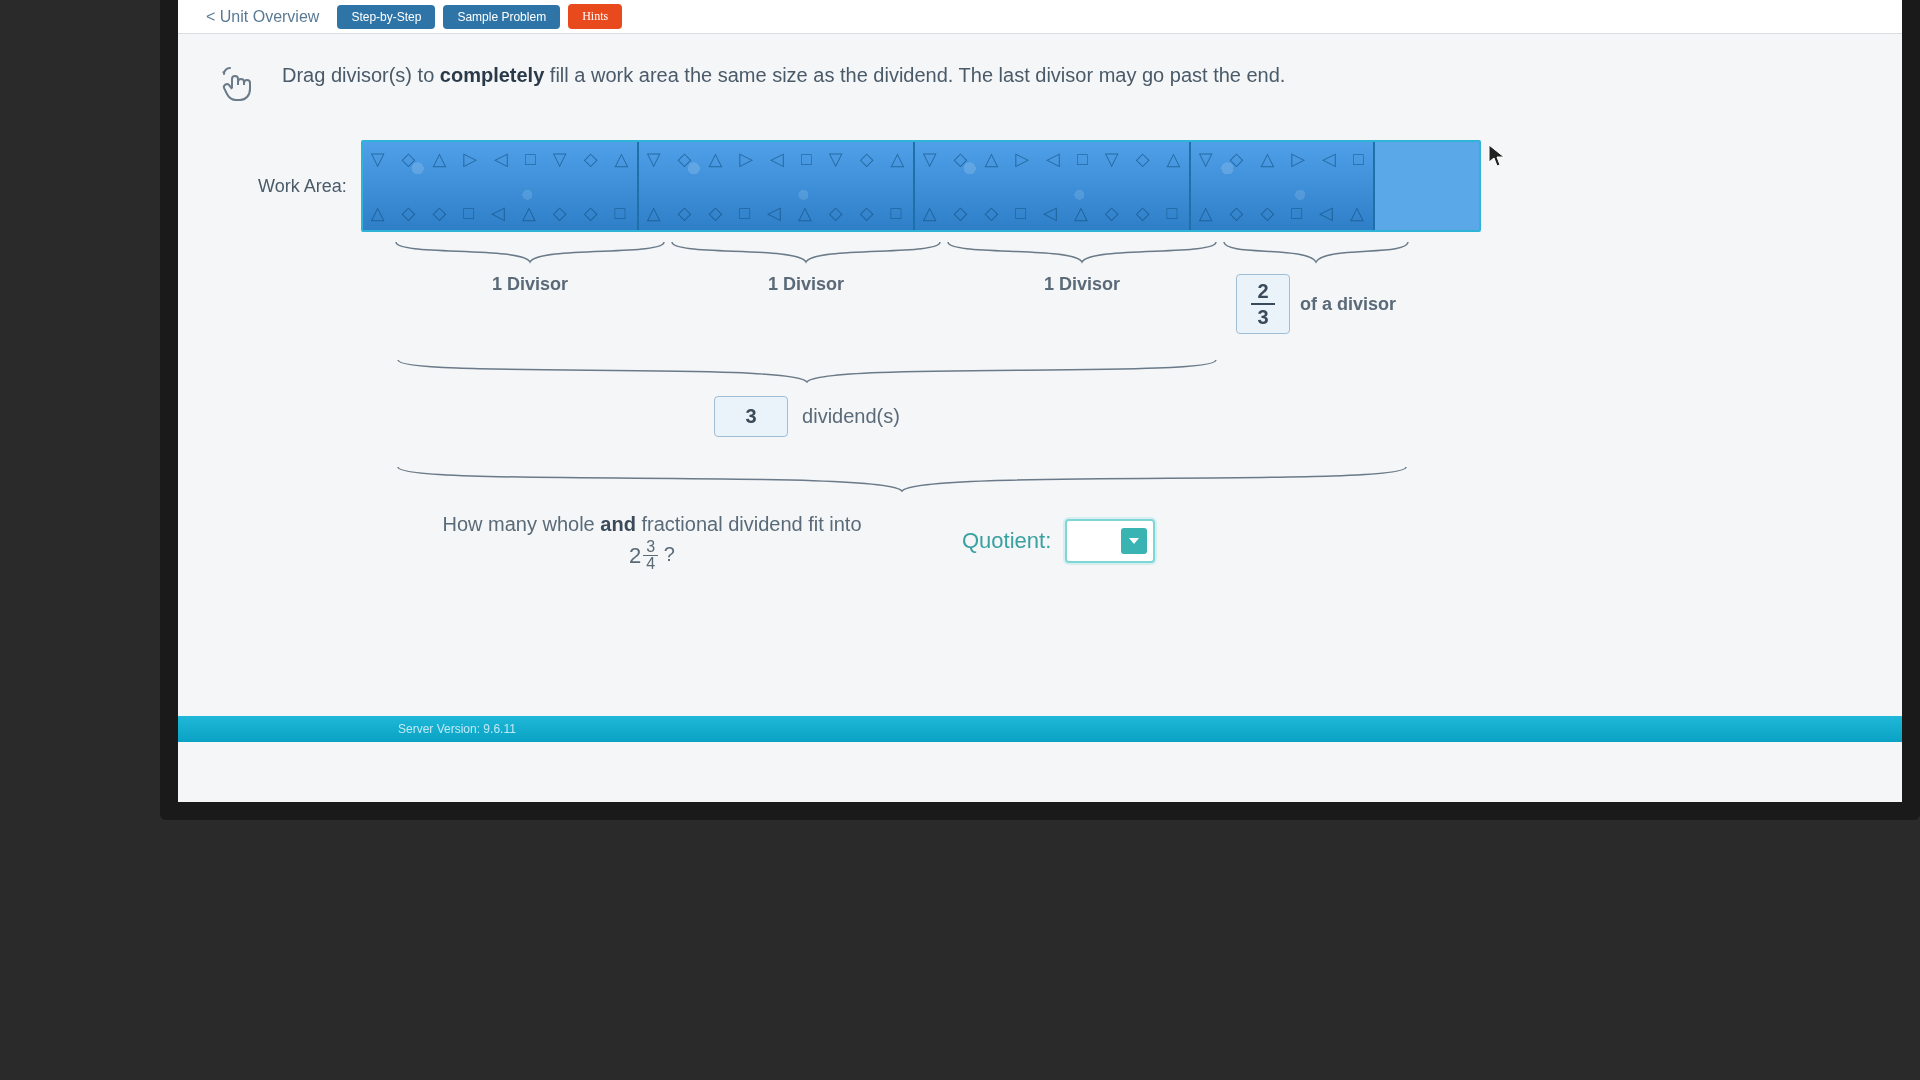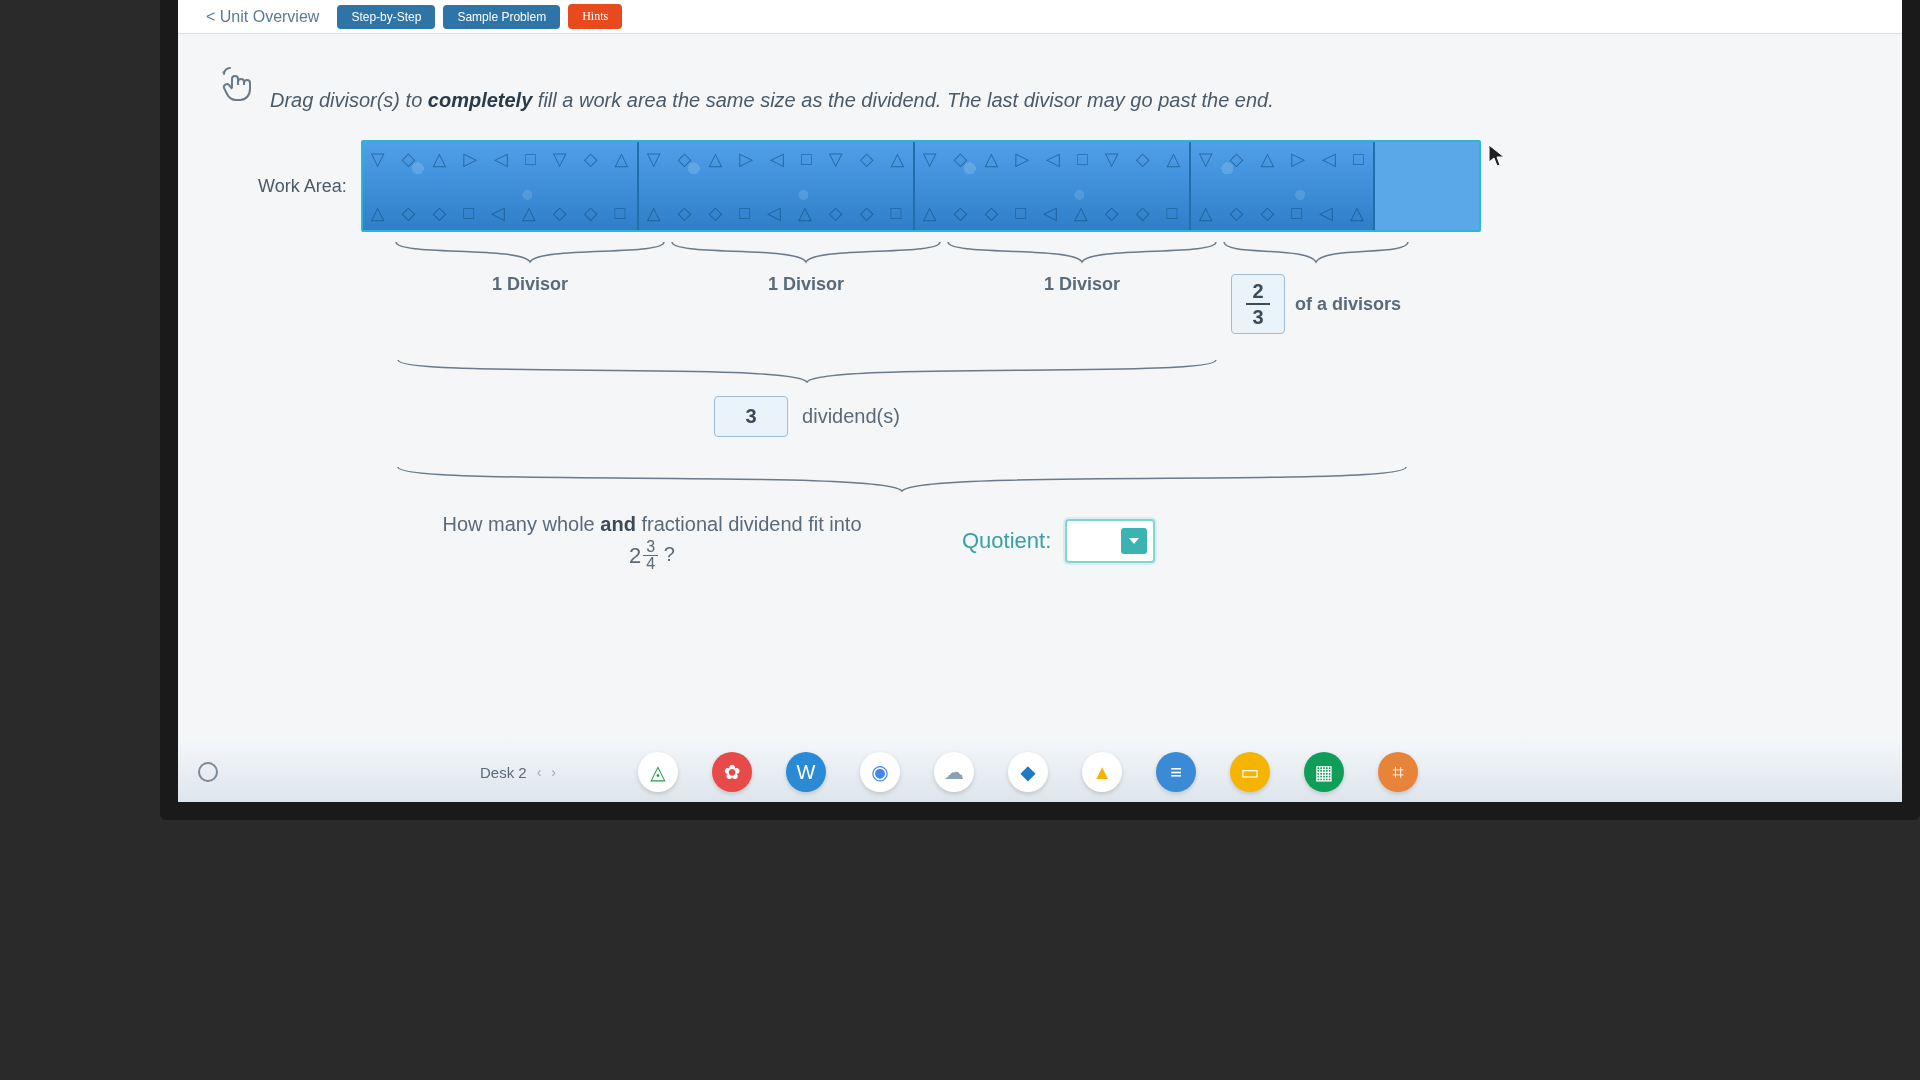--- a/index.html
+++ b/index.html
@@ -52,24 +52,23 @@
     background: #e84a1d;
     font-family: Liberation Serif, serif;
   }
   
   .content {
     padding: 30px 40px 10px 40px;
     position: relative;
   }
   .instruction-row {
     display: flex;
-    align-items: flex-end;
-    gap: 8px;
+    align-items: flex-start;
+    gap: 20px;
     margin-bottom: 28px;
-    font-style: italic;
   }
   .hand-icon { color: #6a7a88; }
   .instruction-text {
     color: #4a5a68;
     font-size: 20px;
   }
   .instruction-text b { color: #2a3a48; }
   
   .wa-row {
     display: flex;
@@ -354,21 +353,21 @@
         </div>
         <div class="bracket" style="width:192px">
           <svg height="28" viewBox="0 0 192 28">
               <path d="M4 4 C4 18 88 8 96 24 C104 8 188 18 188 4" fill="none" stroke="#6a7a88" stroke-width="1.5"></path>
             </svg>
           <div class="bracket-label">
             <span class="fraction-box">
               <span class="num">2</span>
               <span class="den">3</span>
             </span>
-            <span>of a divisors</span>
+            <span>of a divisor</span>
           </div>
         </div>
       </div>
 
       <div class="big-bracket">
         <svg height="30" viewBox="0 0 830 30">
             <path d="M6 4 C6 22 400 6 415 26 C430 6 824 22 824 4" fill="none" stroke="#6a7a88" stroke-width="1.5"></path>
           </svg>
         <div class="below">
           <span class="input-box">3</span>
@@ -398,36 +397,18 @@
                 <svg width="14" height="14" viewBox="0 0 14 14">
                     <path d="M2 4 L7 10 L12 4 Z" fill="#fff"></path>
                   </svg>
               </span>
             </div>
           </div>
         </div>
       </div>
     </div>
 
-
-    <div class="taskbar">
-      <span class="circle-btn"></span>
-      <div class="desk">
-        <span>Desk 2</span>
-        <span class="chev-sm">‹</span>
-        <span class="chev-sm">›</span>
-      </div>
-      <div id="task-icons" style="display:flex;gap:34px;margin-left:60px;align-items:center">
-          <div class="task-icon" style="background: rgb(255, 255, 255); color: rgb(42, 158, 78);">◬</div>
-          <div class="task-icon" style="background: rgb(232, 74, 74); color: rgb(255, 255, 255);">✿</div>
-          <div class="task-icon" style="background: rgb(42, 138, 214); color: rgb(255, 255, 255);">W</div>
-          <div class="task-icon" style="background: rgb(255, 255, 255); color: rgb(66, 133, 244);">◉</div>
-          <div class="task-icon" style="background: rgb(255, 255, 255); color: rgb(138, 160, 180);">☁</div>
-          <div class="task-icon" style="background: rgb(255, 255, 255); color: rgb(31, 122, 196);">◆</div>
-          <div class="task-icon" style="background: rgb(255, 255, 255); color: rgb(244, 180, 0);">▲</div>
-          <div class="task-icon" style="background: rgb(58, 138, 214); color: rgb(255, 255, 255);">≡</div>
-          <div class="task-icon" style="background: rgb(244, 180, 0); color: rgb(255, 255, 255);">▭</div>
-          <div class="task-icon" style="background: rgb(15, 157, 88); color: rgb(255, 255, 255);">▦</div>
-          <div class="task-icon" style="background: rgb(232, 132, 58); color: rgb(255, 255, 255);">⌗</div>
-        </div>
+    <div class="status-bar">
+      <span>Server Version: 9.6.11</span>
     </div>
+
   </div>
 </div>
 
 </body></html>

